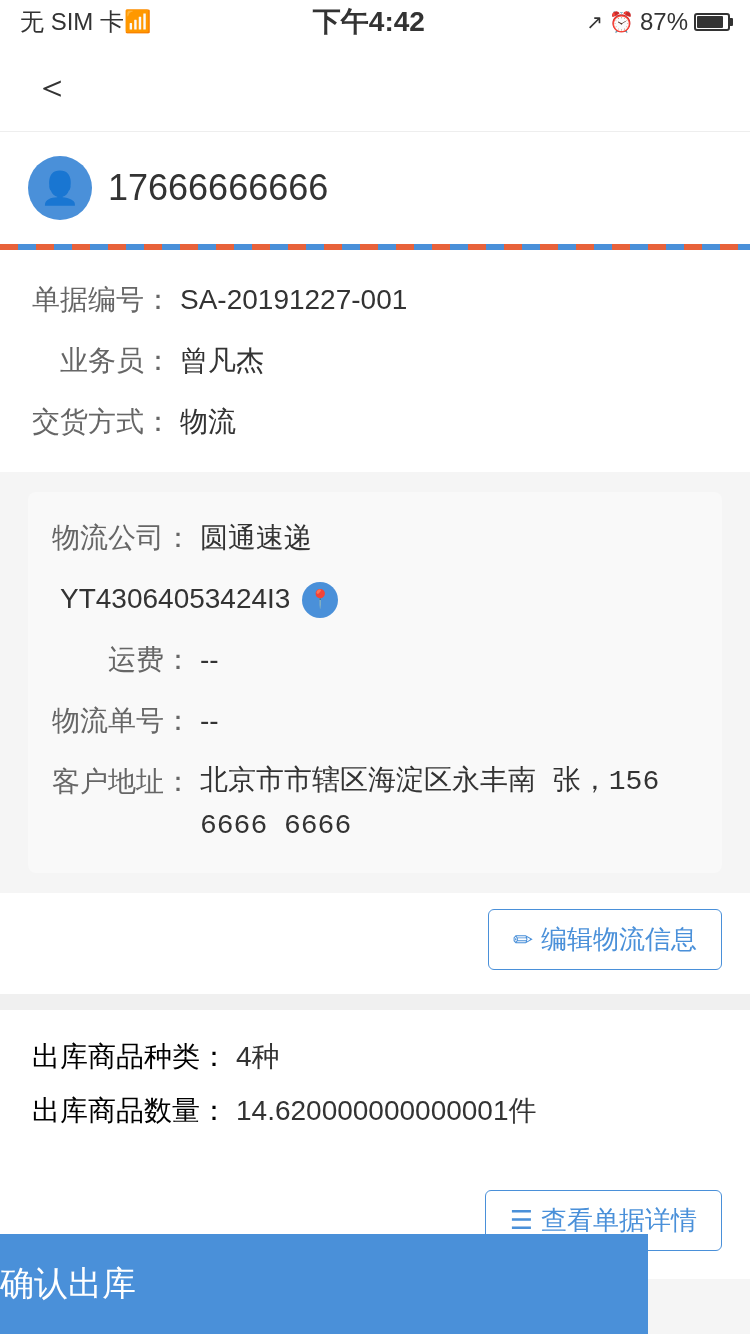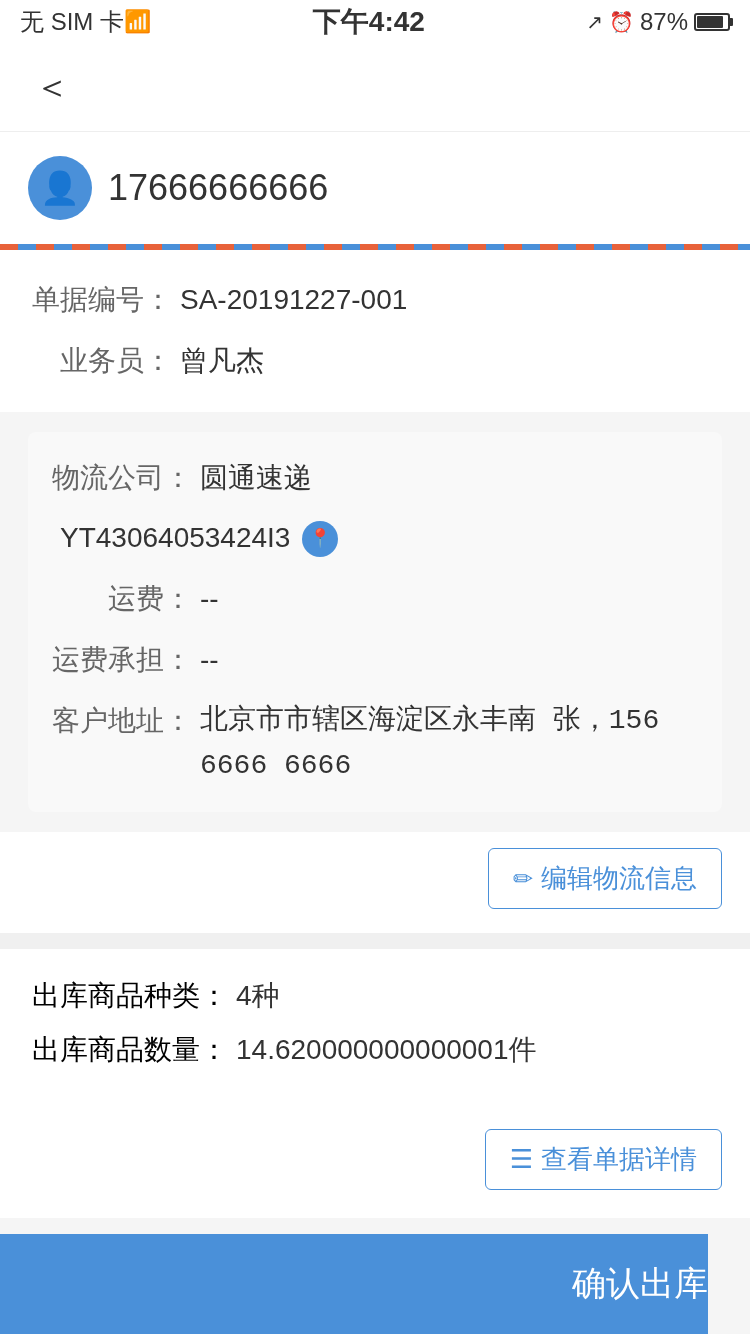--- a/index.html
+++ b/index.html
@@ -287,26 +287,26 @@
       align-items: center;
       gap: 8px;
       cursor: pointer;
     }
 
     
     .bottom-btn-area {
       position: fixed;
       bottom: 0;
       left: 0;
-      width: 708px;
+      width: 648px;
       background: #4a90d9;
       height: 100px;
       display: flex;
       align-items: center;
-      justify-content: flex-end;
+      justify-content: flex-start;
       cursor: pointer;
     }
     .bottom-btn-text {
       color: #fff;
       font-size: 34px;
       font-weight: 500;
     }
 
     
     .empty-area {
@@ -352,39 +352,43 @@
 
   <div class="info-section">
     <div class="info-row">
       <span class="info-label">单据编号：</span>
       <span class="info-value">SA-20191227-001</span>
     </div>
     <div class="info-row">
       <span class="info-label">业务员：</span>
       <span class="info-value">曾凡杰</span>
     </div>
+    <div class="info-row">
+      <span class="info-label">交货方式：</span>
+      <span class="info-value">物流</span>
+    </div>
   </div>
 
   <div class="logistics-box">
     <div class="logistics-row">
       <span class="logistics-label">物流公司：</span>
       <span class="logistics-value">圆通速递</span>
     </div>
     <div class="logistics-row">
       <div class="logistics-value">
         <span>YT43064053424I3</span>
         <span class="location-icon">📍</span>
       </div>
     </div>
     <div class="logistics-row">
       <span class="logistics-label">运费：</span>
       <span class="logistics-value">--</span>
     </div>
     <div class="logistics-row">
-      <span class="logistics-label">运费承担：</span>
+      <span class="logistics-label">物流单号：</span>
       <span class="logistics-value">--</span>
     </div>
     <div class="logistics-row">
       <span class="logistics-label">客户地址：</span>
       <span class="logistics-value address">北京市市辖区海淀区永丰南  张，156 6666 6666</span>
     </div>
   </div>
 
   <div class="edit-btn-row">
     <button class="edit-btn">

